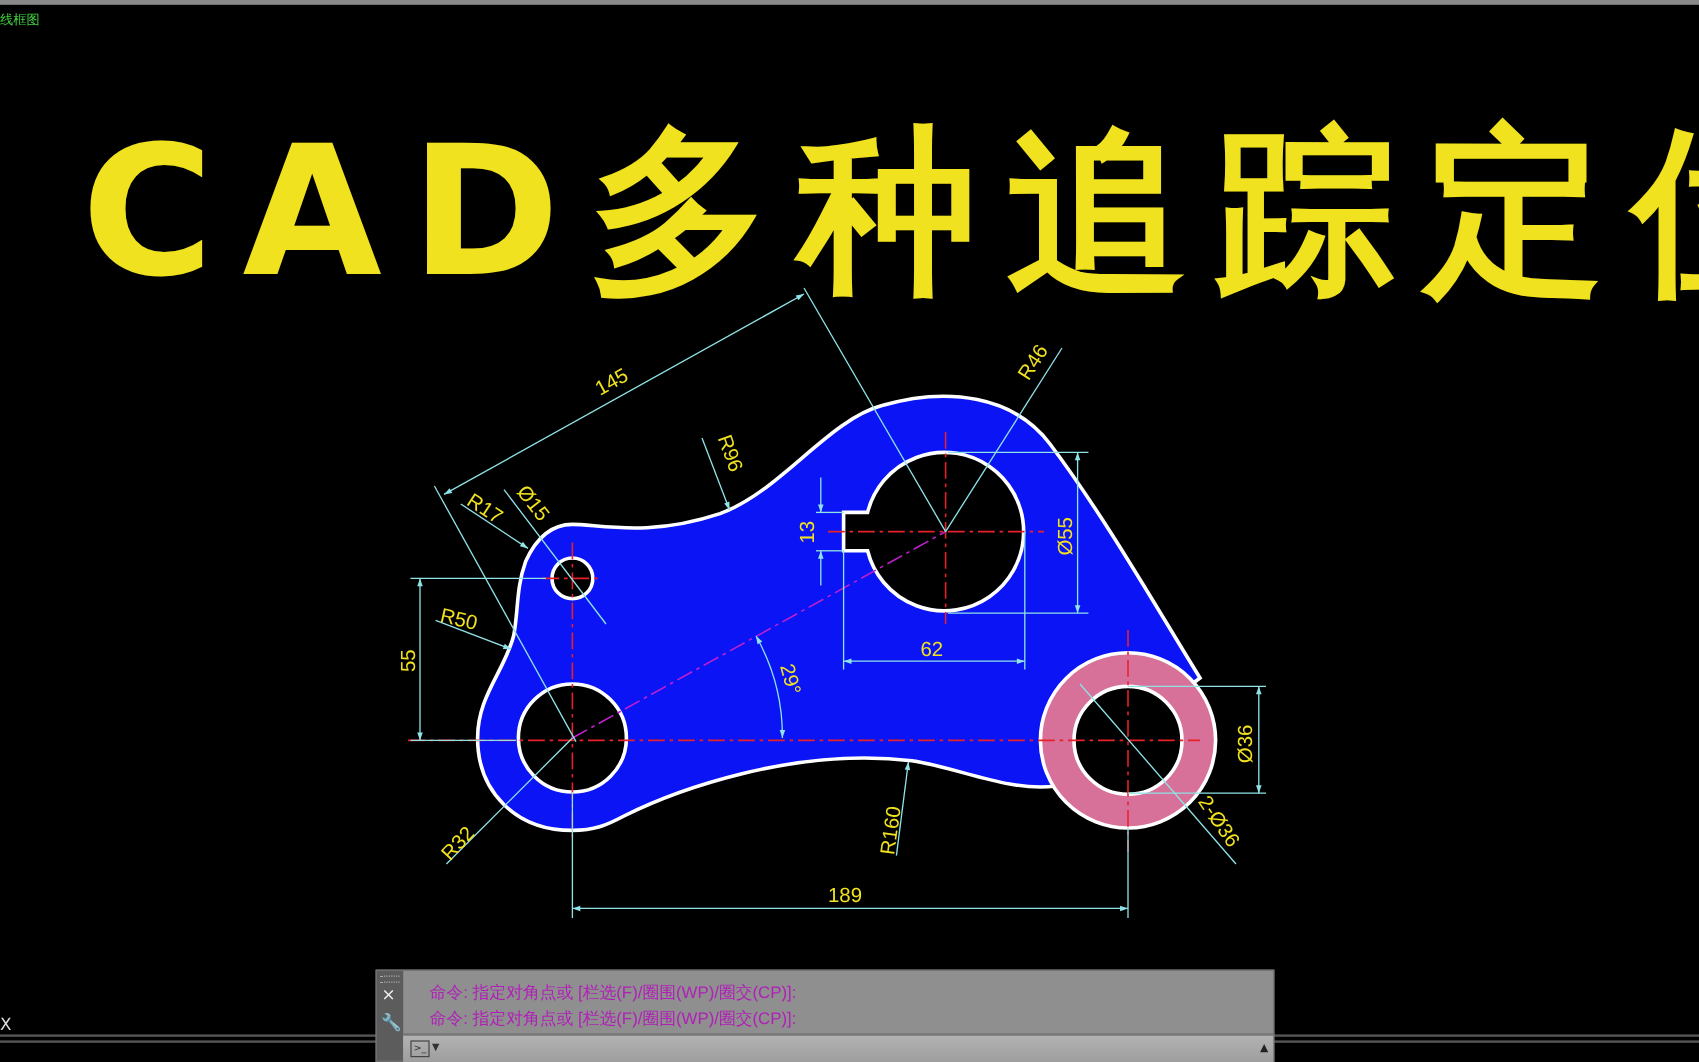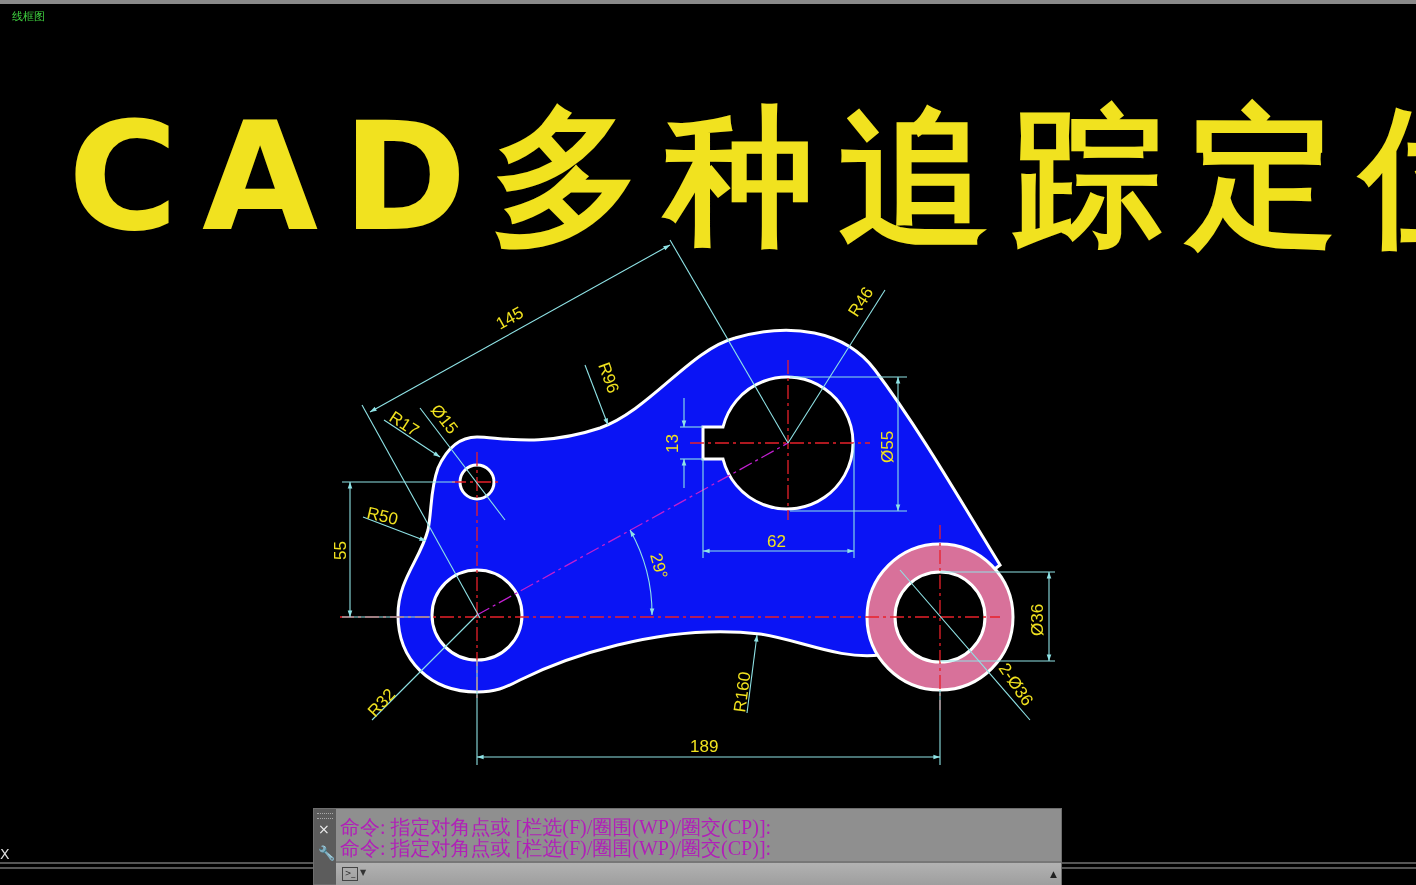--- a/index.html
+++ b/index.html
@@ -1,28 +1,28 @@
 <!DOCTYPE html>
 <html><head>
 <meta charset="utf-8">
 <style>
   html,body{margin:0;padding:0;background:#000;}
   body{width:1416px;height:885px;position:relative;overflow:hidden;font-family:"DejaVu Sans",sans-serif;}
   .topbar{position:absolute;left:0;top:0;width:1416px;height:4px;background:#8a8a8a;}
-  .viewport-label{position:absolute;left:12px;top:9px;font-size:11px;color:#3fd13f;}
+  .viewport-label{position:absolute;left:0;top:9px;font-size:11px;color:#3fd13f;}
   .canvas{position:absolute;left:0;top:4px;width:1416px;height:860px;}
   .title{position:absolute;left:68px;top:92px;font-size:150px;line-height:170px;color:#f1e21f;font-weight:bold;letter-spacing:24px;white-space:nowrap;font-family:"DejaVu Sans",sans-serif;}
   .ucs-x{position:absolute;left:0;top:846px;color:#ddd;font-size:14px;}
   .hline{position:absolute;left:0;width:1416px;height:2px;background:#555;}
   .cmd{position:absolute;left:313px;top:808px;width:749px;height:77px;background:#8f8f8f;border:1px solid #6e6e6e;box-sizing:border-box;}
   .cmd-grip{position:absolute;left:0;top:0;width:22px;height:100%;background:#5c5c5c;}
   .cmd-grip .dots{position:absolute;left:3px;top:4px;width:16px;height:4px;border-top:1px dotted #aaa;border-bottom:1px dotted #aaa;}
   .cmd-close{position:absolute;left:4px;top:12px;color:#eee;font-size:14px;line-height:16px;cursor:pointer;}
   .cmd-wrench{position:absolute;left:4px;top:36px;color:#eee;font-size:14px;line-height:16px;cursor:pointer;}
-  .cmd-history{position:absolute;left:26px;top:8px;font-size:20px;line-height:21px;color:#b11fb8;white-space:nowrap;font-family:Liberation Serif, serif;}
+  .cmd-history{position:absolute;left:44px;top:8px;font-size:14px;line-height:21px;color:#b11fb8;white-space:nowrap;font-family:Liberation Sans, sans-serif;}
   .cmd-input-row{position:absolute;left:22px;top:52px;right:0;height:24px;background:linear-gradient(#b2b2b2,#9c9c9c);border-top:2px solid #777;}
   .cmd-prompt-icon{position:absolute;left:6px;top:4px;width:14px;height:12px;border:1px solid #444;font-size:8px;line-height:11px;color:#333;text-align:center;}
   .cmd-caret{position:absolute;left:24px;top:5px;font-size:8px;color:#333;}
   .cmd-input{position:absolute;left:36px;top:1px;width:600px;height:20px;background:transparent;border:none;outline:none;font-size:15px;font-style:italic;color:#555;font-family:"DejaVu Sans",sans-serif;}
   .cmd-input::placeholder{color:#5a5a5a;}
   .cmd-scroll{position:absolute;right:4px;top:6px;font-size:9px;color:#222;cursor:pointer;}
 </style>
 </head>
 <body>
 

